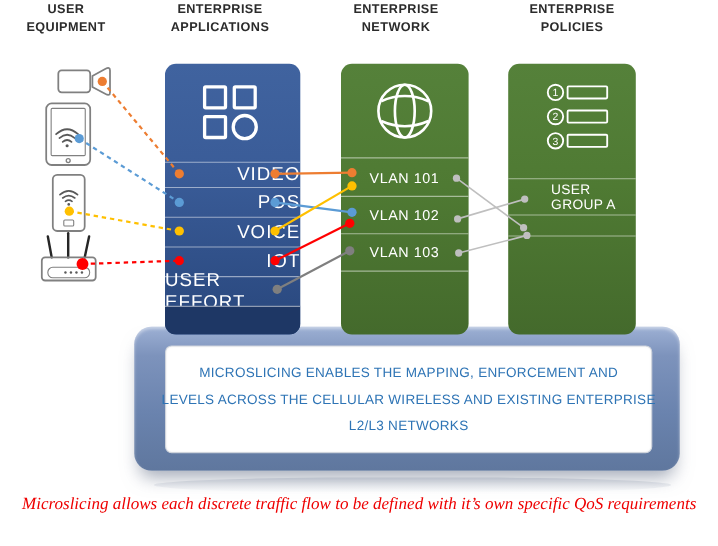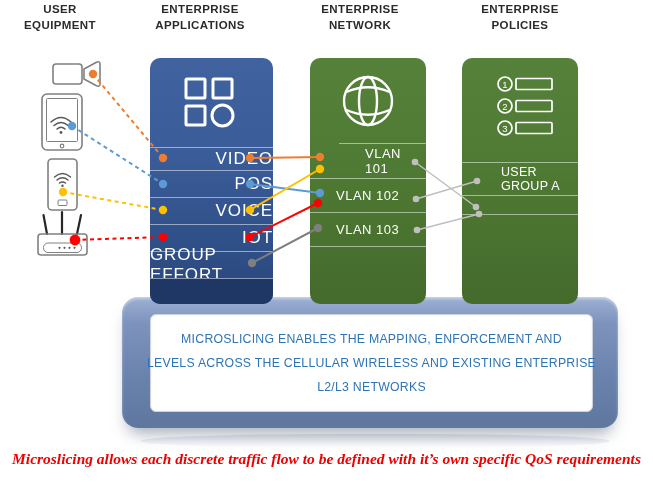--- a/index.html
+++ b/index.html
@@ -16,41 +16,41 @@
   .sec-icon{flex:0 0 auto;}
   .col-apps .sec-icon{height:89px;}
   .col-net  .sec-icon{height:85px;}
   .col-pol  .sec-icon{height:104px;}
   .row{flex:0 0 auto;display:flex;align-items:center;color:#fff;
        border-top:1px solid rgba(255,255,255,.5);box-sizing:border-box;}
   .col-apps .row{height:27px;justify-content:flex-end;font-size:17px;letter-spacing:.9px;}
   .col-apps .row.r1{height:23px;}
   .col-apps .filler{flex:1 1 auto;background:#1e3765;border-top:1px solid rgba(255,255,255,.5);}
   .col-net .row{height:34px;padding-left:26px;font-size:13px;letter-spacing:.5px;}
-  .col-net .row.r1{height:35px;margin-left:29px;}
+  .col-net .row.r1{height:35px;}
   .col-net .filler{flex:1 1 auto;border-top:1px solid rgba(255,255,255,.5);}
   .col-pol .row{height:32px;padding-left:39px;font-size:12.5px;letter-spacing:.3px;}
   .col-pol .row.ra{height:33px;}
   .col-pol .strip{flex:0 0 18px;border-top:1px solid rgba(255,255,255,.5);}
   .col-pol .filler{flex:1 1 auto;border-top:1px solid rgba(255,255,255,.5);}
   #diagram-svg{position:absolute;left:0;top:0;z-index:3;pointer-events:none;}
   .banner{position:absolute;left:122px;top:297px;width:496px;height:131px;z-index:1;
           border-radius:16px;
           background:linear-gradient(180deg,#9db0d4 0%,#7d93bc 20%,#6a83ae 60%,#5f779e 100%);
           box-shadow:inset 0 2px 3px rgba(255,255,255,.45), 0 11px 16px -6px rgba(100,112,135,.6);}
   .banner-inner{position:absolute;left:28px;top:17px;width:443px;height:98px;background:#fff;
           border:1px solid #cfd4dc;border-radius:6px;box-sizing:border-box;
           box-shadow:inset 0 0 2px rgba(0,0,0,.08);
           display:flex;flex-direction:column;justify-content:center;align-items:center;}
   .banner-line{color:#2e74b5;font-size:12.3px;font-weight:500;letter-spacing:.25px;
           line-height:24px;white-space:nowrap;}
   .reflection{position:absolute;left:140px;top:434px;width:470px;height:14px;z-index:0;
           background:linear-gradient(180deg,rgba(140,152,175,.30),rgba(140,152,175,0));border-radius:50%/60%;}
   .caption{position:absolute;left:0;top:450px;width:653px;text-align:center;
-          font-family:"Liberation Serif",serif;font-style:italic;font-weight:700;
+          font-family:"Liberation Serif",serif;font-style:italic;font-weight:400;
           font-size:15.5px;color:#ee0000;}
 </style>
 </head>
 <body>
 
 <div id="stage">
 
   <div class="hdr" style="left:60px">
     <div>USER</div>
     <div>EQUIPMENT</div>
@@ -85,21 +85,21 @@
     <div class="row">
         <span>POS</span>
       </div>
     <div class="row">
         <span>VOICE</span>
       </div>
     <div class="row">
         <span>IOT</span>
       </div>
     <div class="row">
-        <span>GROUP EFFORT</span>
+        <span>USER EFFORT</span>
       </div>
     <div class="filler"></div>
   </div>
 
   <div class="col col-net">
     <div class="sec-icon"></div>
     <div class="row r1">
         <span>VLAN 101</span>
       </div>
     <div class="row">

